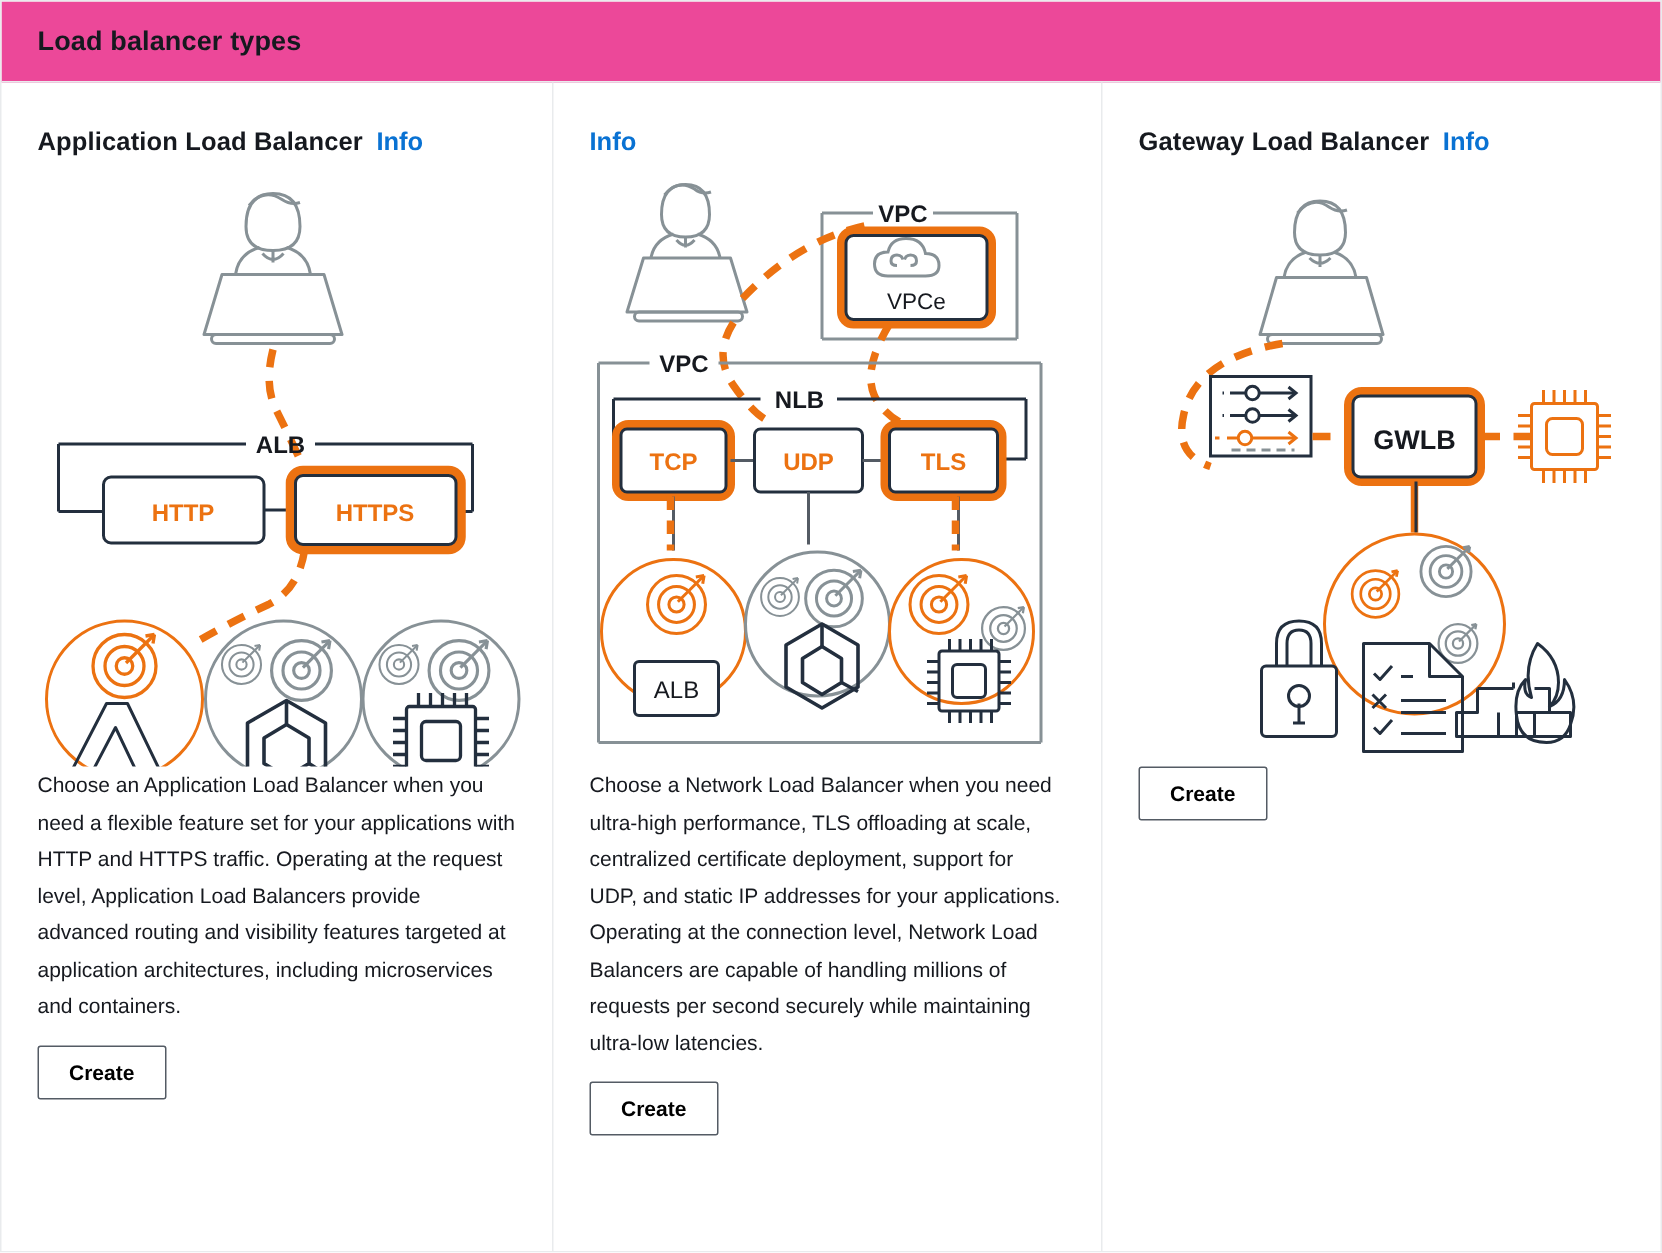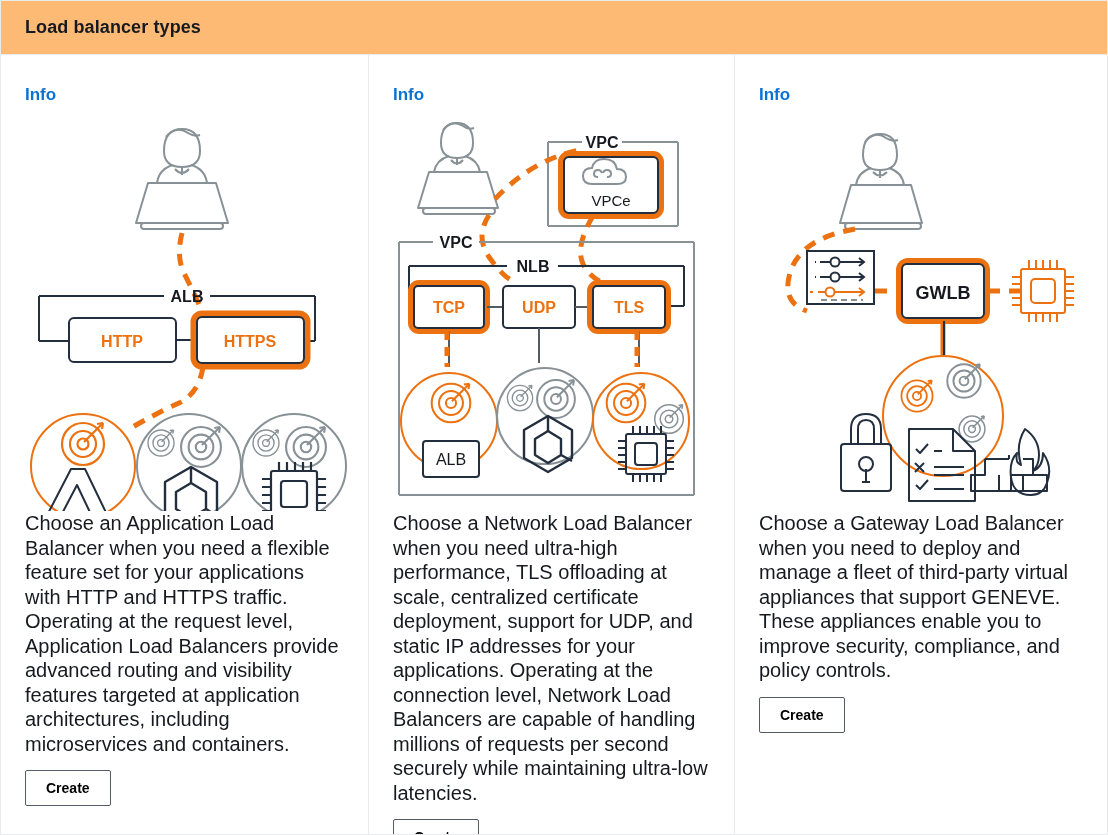--- a/index.html
+++ b/index.html
@@ -12,21 +12,21 @@
     width: 1108px; height: 835px;
     position: relative;
     background: #ffffff;
     border: 1px solid #e9ebed;
     overflow: hidden;
   }
 
   
   .panel-header {
     height: 54px;
-    background: #fdba74;
+    background: #ec4899;
     border-bottom: 1px solid #e9ebed;
     display: flex;
     align-items: center;
     padding: 0 24px;
   }
   .panel-title {
     font-size: 18px;
     font-weight: bold;
     color: #16191f;
     letter-spacing: 0.1px;
@@ -68,21 +68,21 @@
 
   .diagram {
     height: 400px;
     position: relative;
     margin-top: 4px;
     text-align: center;
   }
   .diagram svg { display: block; }
 
   .desc {
-    font-size: 20px;
+    font-size: 14px;
     line-height: 24.5px;
     color: #16191f;
     margin: 0 0 14px 0;
     max-width: 325px;
   }
   .desc-nlb { max-width: 322px; }
   .desc-gwlb { max-width: 330px; }
 
   .create-btn {
     display: inline-block;
@@ -104,20 +104,21 @@
 <div id="page">
 
   <div class="panel-header">
     <div class="panel-title">Load balancer types</div>
   </div>
 
   <div class="columns">
 
     <div class="col col-alb">
       <div class="col-head">
+        <h2>Application Load Balancer</h2>
         <a class="info-link">Info</a>
       </div>
 
       <div class="diagram">
         <svg width="330" height="400" viewBox="0 0 330 400">
           <defs>
             <g id="bullseye">
               <circle cx="0" cy="0" r="21" fill="none" stroke-width="2.2"></circle>
               <circle cx="0" cy="0" r="13" fill="none" stroke-width="2.2"></circle>
               <circle cx="0" cy="0" r="5.5" fill="none" stroke-width="2.2"></circle>
@@ -347,20 +348,21 @@
           </g>
         </svg>
       </div>
 
       <p class="desc desc-nlb">Choose a Network Load Balancer when you need ultra-high performance, TLS offloading at scale, centralized certificate deployment, support for UDP, and static IP addresses for your applications. Operating at the connection level, Network Load Balancers are capable of handling millions of requests per second securely while maintaining ultra-low latencies.</p>
       <button class="create-btn">Create</button>
     </div>
 
     <div class="col col-gwlb">
       <div class="col-head">
+        <h2>Gateway Load Balancer</h2>
         <a class="info-link">Info</a>
       </div>
 
       <div class="diagram">
         <svg width="335" height="400" viewBox="0 0 335 400">
           <defs>
             <g id="bullseye3">
               <circle cx="0" cy="0" r="19" fill="none" stroke-width="2.2"></circle>
               <circle cx="0" cy="0" r="12" fill="none" stroke-width="2.2"></circle>
               <circle cx="0" cy="0" r="5" fill="none" stroke-width="2.2"></circle>
@@ -455,18 +457,17 @@
 
           <g stroke="#232f3e" stroke-width="2" fill="none" stroke-linejoin="round">
             <path d="M226 348 h24 M226 348 v16 h-14 v16 h76 v-16 h-14 v-16 h-10"></path>
             <path d="M240 364 v16 M264 364 v16 M250 348 v-4"></path>
             <path d="M252 380 v-16 h36"></path>
             <path d="M266 318 q14 10 14 26 q0 10 -6 16 q10 -4 10 -18 q10 14 4 30 q-4 12 -16 12 q-18 0 -20 -18 q-2 -16 6 -24 q-2 10 4 12 q-6 -20 4 -36z"></path>
           </g>
         </svg>
       </div>
 
-      <p class="desc desc-gwlb">Choose a Gateway Load Balancer when you need to deploy and manage a fleet of third-party virtual appliances that support GENEVE. These appliances enable you to improve security, compliance, and policy controls.</p>
       <button class="create-btn">Create</button>
     </div>
 
   </div>
 </div>
 
 </body></html>

